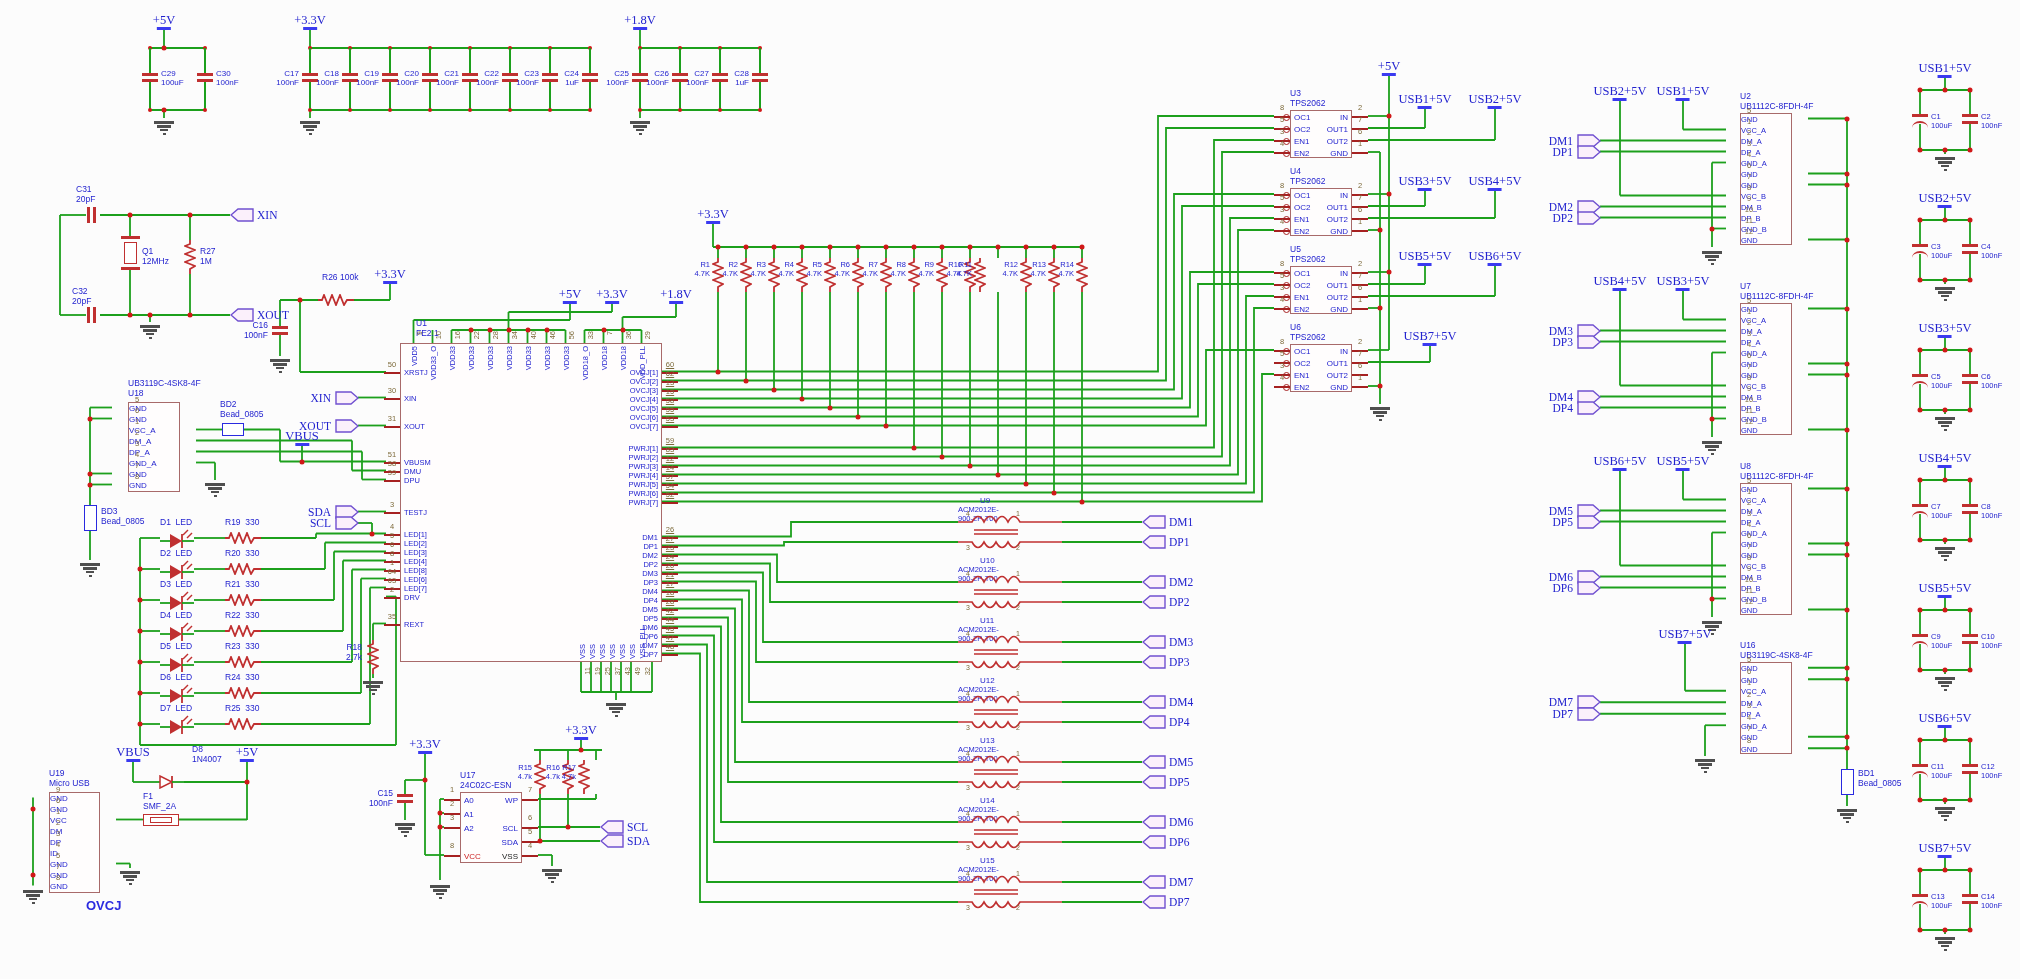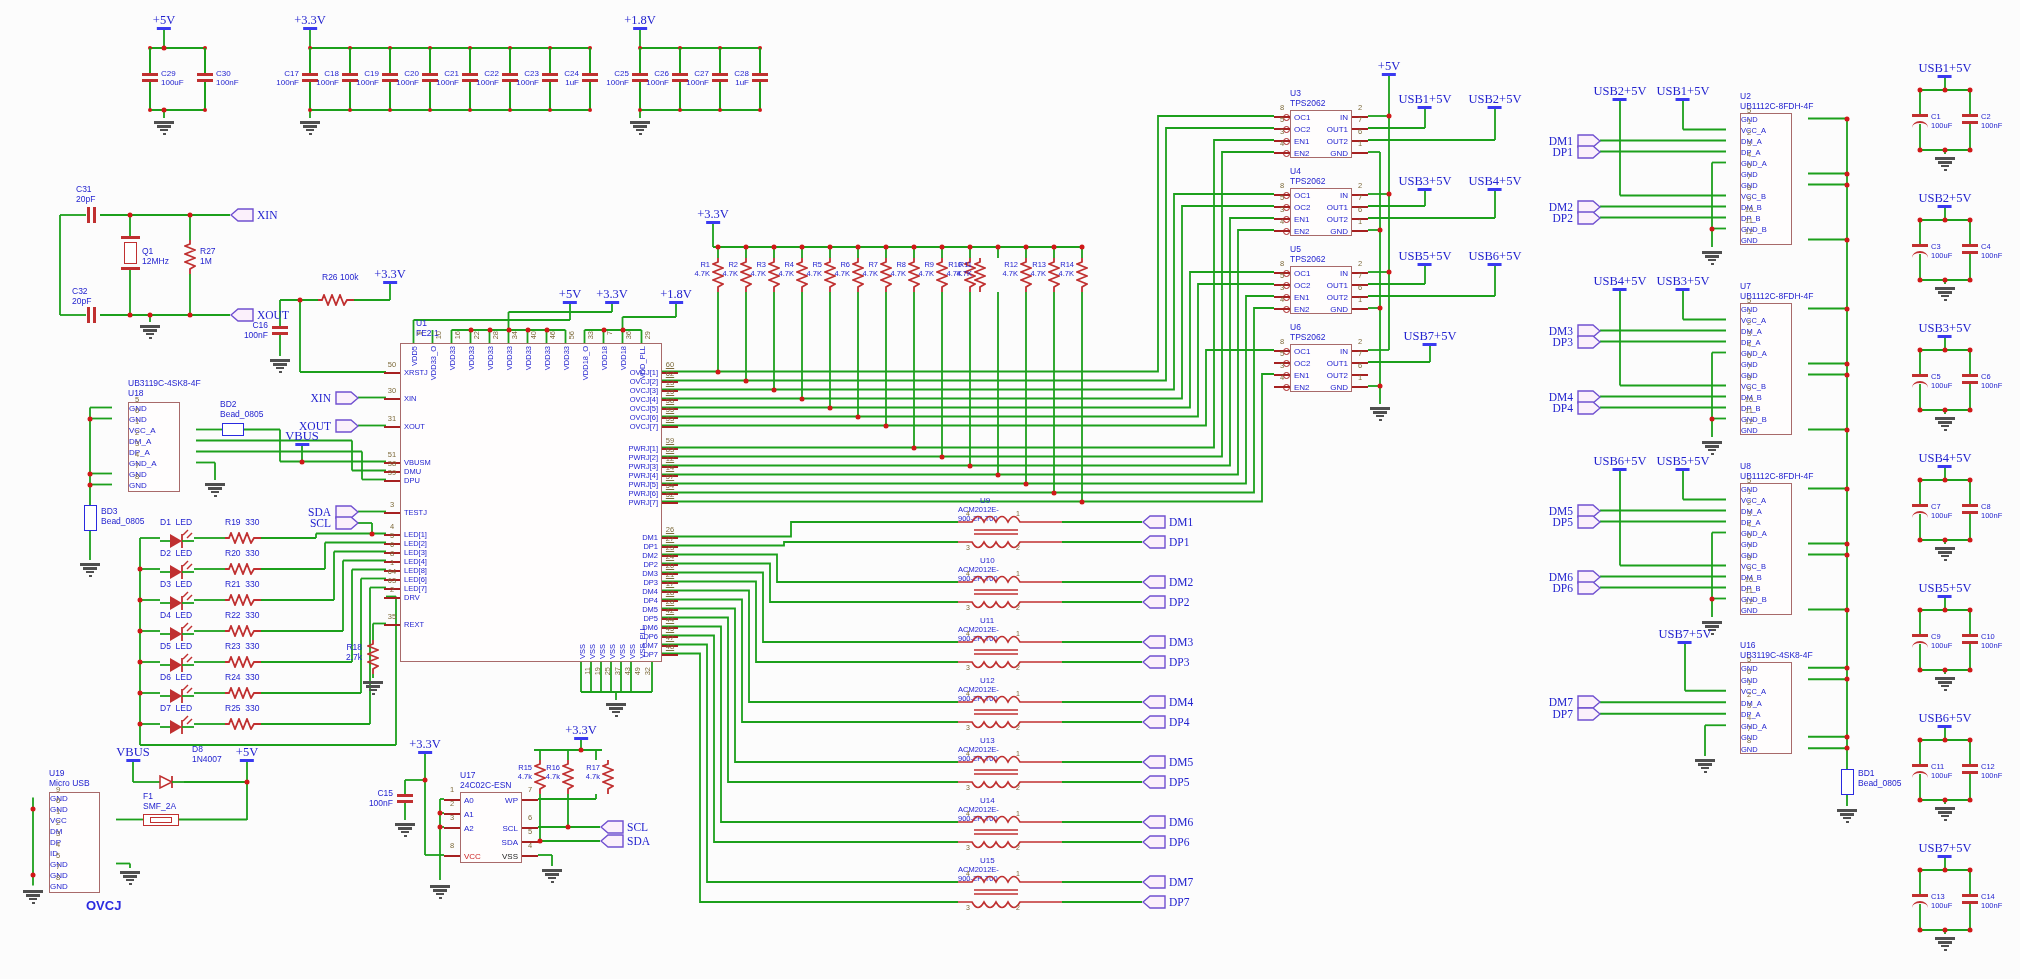--- a/index.html
+++ b/index.html
@@ -123,21 +123,21 @@
   .vt{writing-mode:vertical-rl;transform:rotate(180deg);font-size:7.5px;color:#2323cf;}
   .vp .vn{position:absolute;top:-15px;left:55%;writing-mode:vertical-rl;transform:rotate(180deg);font-size:7.5px;color:#7d6a3a;}
   #u1-bottom{position:absolute;left:176px;bottom:2px;display:flex;align-items:flex-end;height:56px;}
   .vpb{position:relative;width:10px;display:flex;justify-content:center;}
   .vpb .vn{position:absolute;bottom:-16px;left:55%;writing-mode:vertical-rl;transform:rotate(180deg);font-size:7.5px;color:#7d6a3a;}
   
   #pullups{position:absolute;left:534px;top:760px;}
   .pu{position:absolute;width:12px;height:34px;}
   .pu .rr{position:absolute;left:-2px;top:3px;font-size:7.5px;color:#2323cf;transform:translateX(-100%);}
   .pu .rv{position:absolute;left:-2px;top:12px;font-size:7.5px;color:#2323cf;transform:translateX(-100%);}
-  #pullups .pu:nth-child(1){left:0}#pullups .pu:nth-child(2){left:28px}#pullups .pu:nth-child(3){left:68px}
+  #pullups .pu:nth-child(1){left:0}#pullups .pu:nth-child(2){left:28px}#pullups .pu:nth-child(3){left:44px}
   
   #pcaps{position:absolute;left:1912px;top:62px;}
   .pg{position:relative;height:130px;width:108px;}
   .pcap{position:absolute;width:16px;top:52px;height:10px;}
   .pcap i{position:absolute;left:0;width:16px;height:2.5px;background:#c03030;}
   .pcap i+i{top:7px;}
   .pcap[data-pol] i+i{top:7px;height:6px;background:none;border-top:2.5px solid #c03030;border-radius:60% 60% 0 0/100% 100% 0 0;}
   .pcap .clbl{left:19px;top:-1px;font-size:7.5px;}
   .pg .pcap:nth-child(1){left:0;}
   .pg .pcap:nth-child(2){left:50px;}

